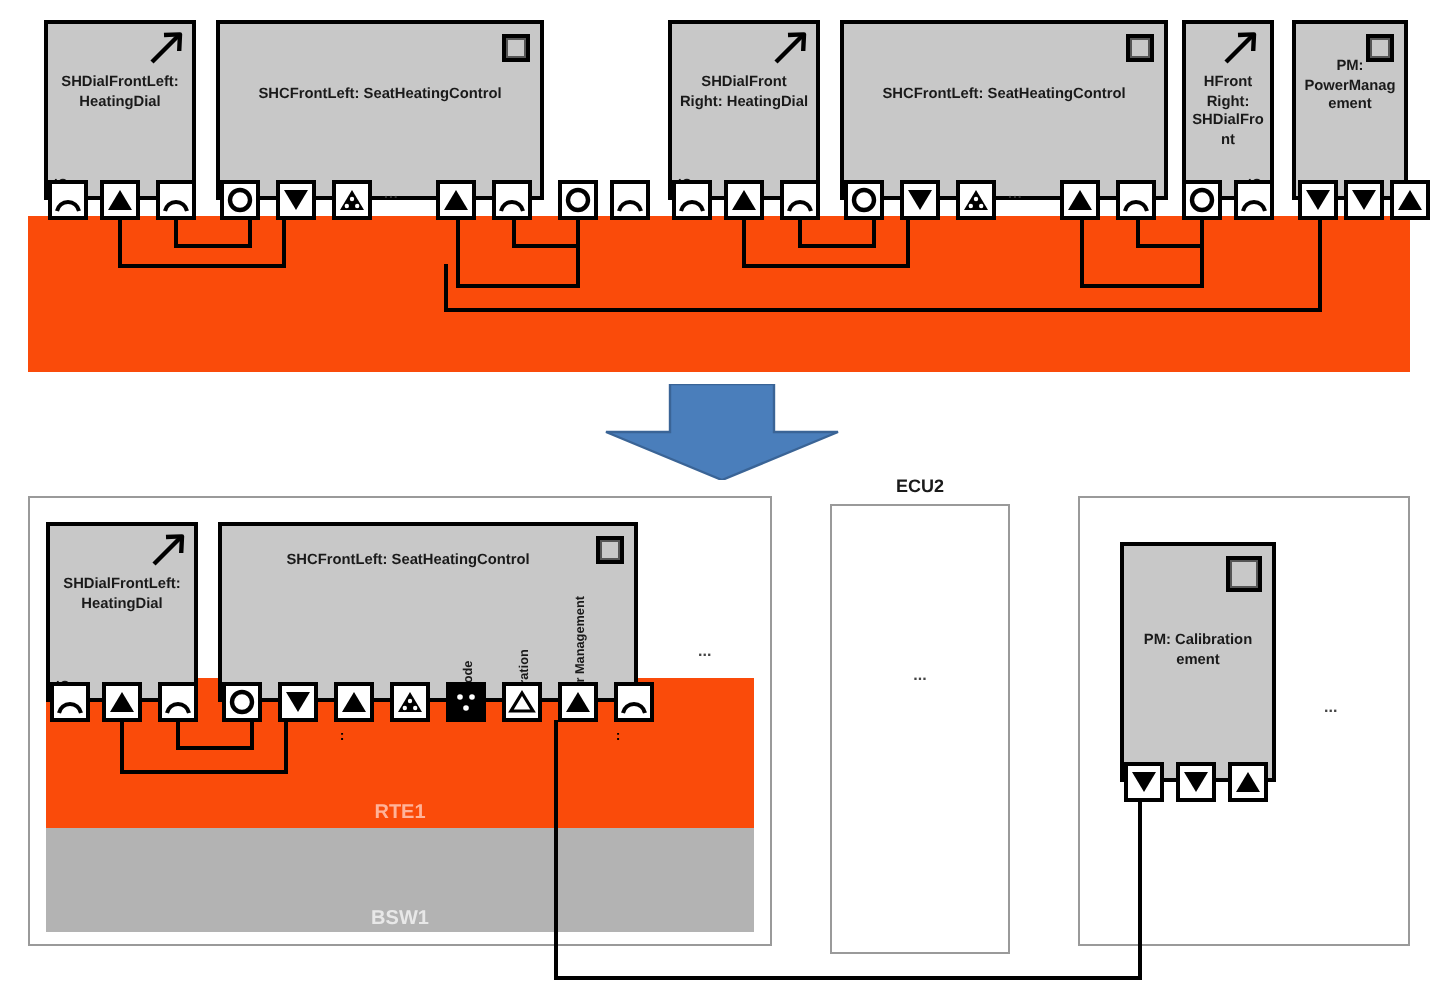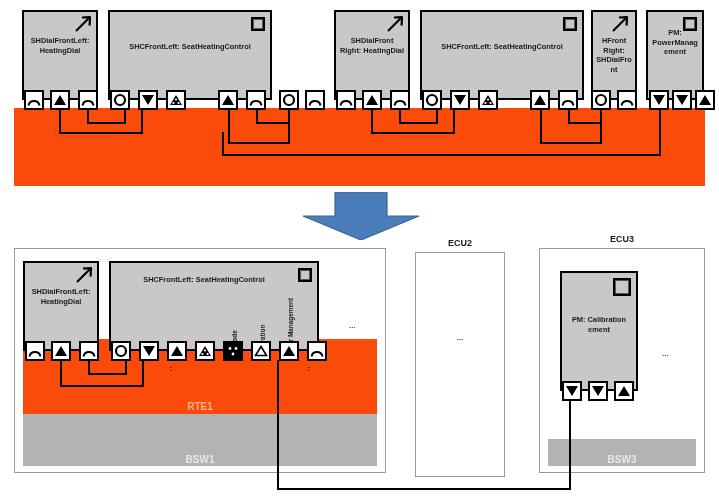--- a/index.html
+++ b/index.html
@@ -462,25 +462,21 @@
         </svg>
       </div>
   </div>
 
   <div class="ecu" style="left:415px;top:252px;width:90px;height:225px;">
     <div class="ecu-title">ECU2</div>
     <div class="ecu-dots" style="left:50%;top:80px;transform:translateX(-50%);">...</div>
   </div>
 
   <div class="ecu" style="left:539px;top:248px;width:166px;height:225px;">
-    <div class="ecu-title">ECU3</div>
-
-    <div class="bsw" style="left:8px;top:190px;right:8px;height:27px;">
-      <div class="bsw-label">BSW3</div>
-    </div>
+
 
     <div class="swc" style="left:20px;top:22px;width:78px;height:120px;">
       <div class="comp-sq" style="width:18px;height:18px;">
           <i></i>
         </div>
       <div class="swc-title" style="top:42px;">PM: Calibration ement</div>
     </div>
 
     <div class="ecu-dots" style="left:122px;top:100px;">...</div>
 

